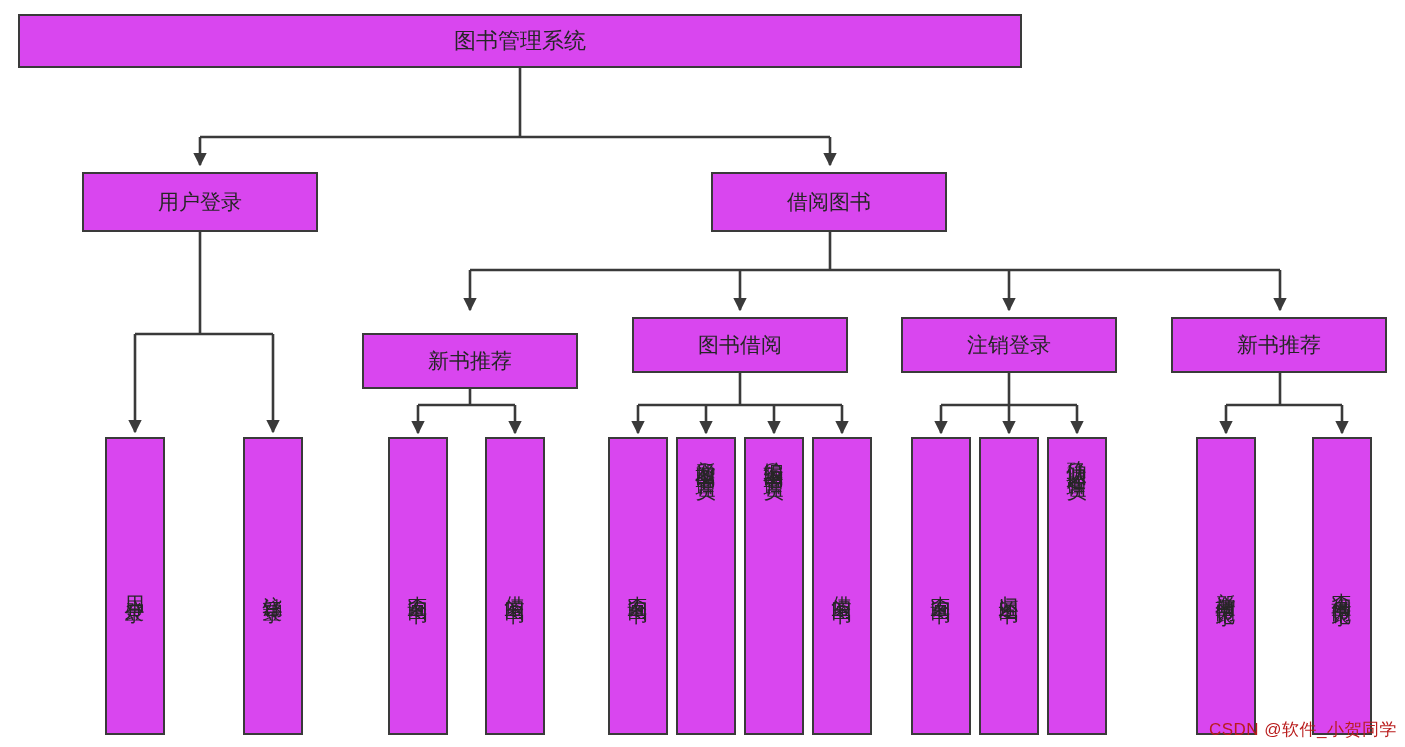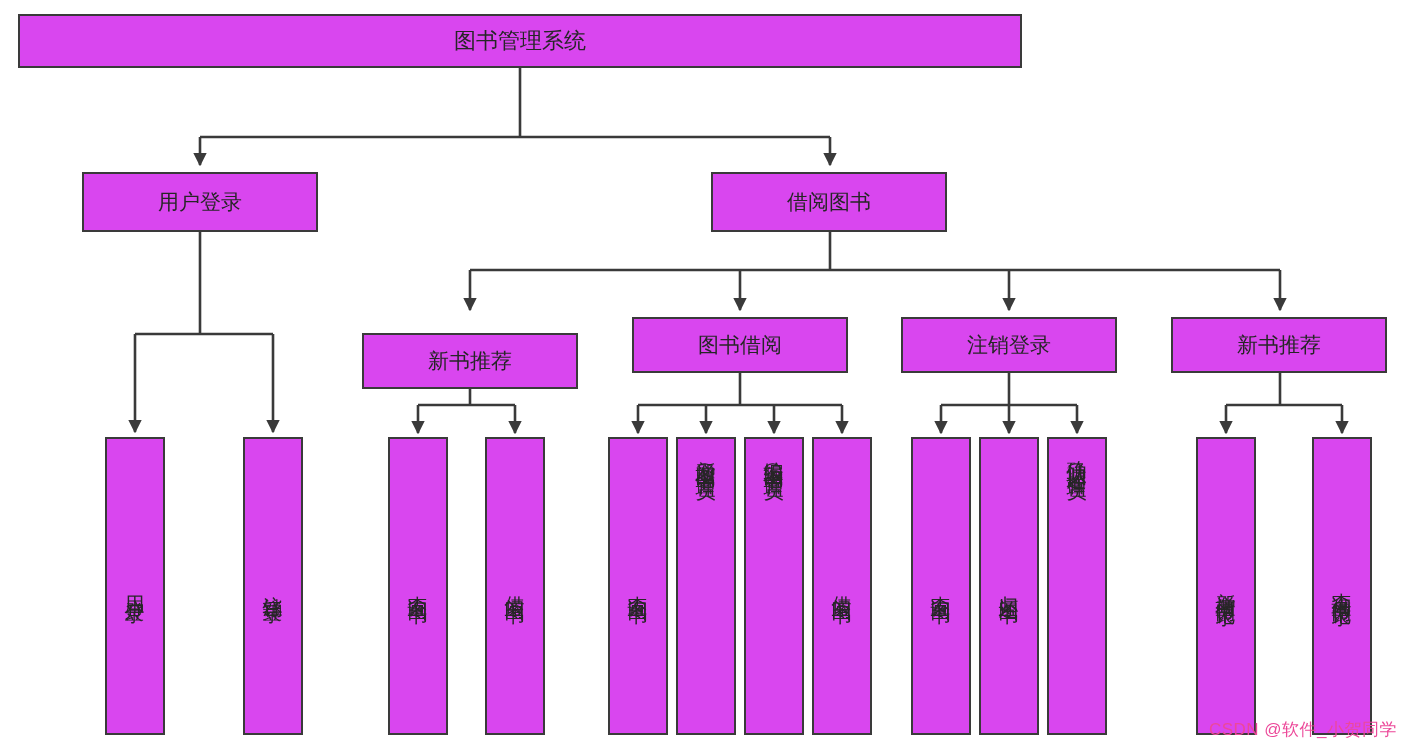--- a/index.html
+++ b/index.html
@@ -40,21 +40,21 @@
     letter-spacing:3px;
     line-height:1;
     white-space:nowrap;
   }
   .node.v.mid .vlabel{margin-top:auto;margin-bottom:auto;}
 
   .watermark{
     position:absolute;
     right:8px;bottom:6px;
     font-size:17px;
-    color:#ec4899;
+    color:#b91c1c;
     letter-spacing:0.5px;
     white-space:nowrap;
     pointer-events:none;
   }
 </style>
 </head>
 <body>
 
 <div id="canvas">
 

